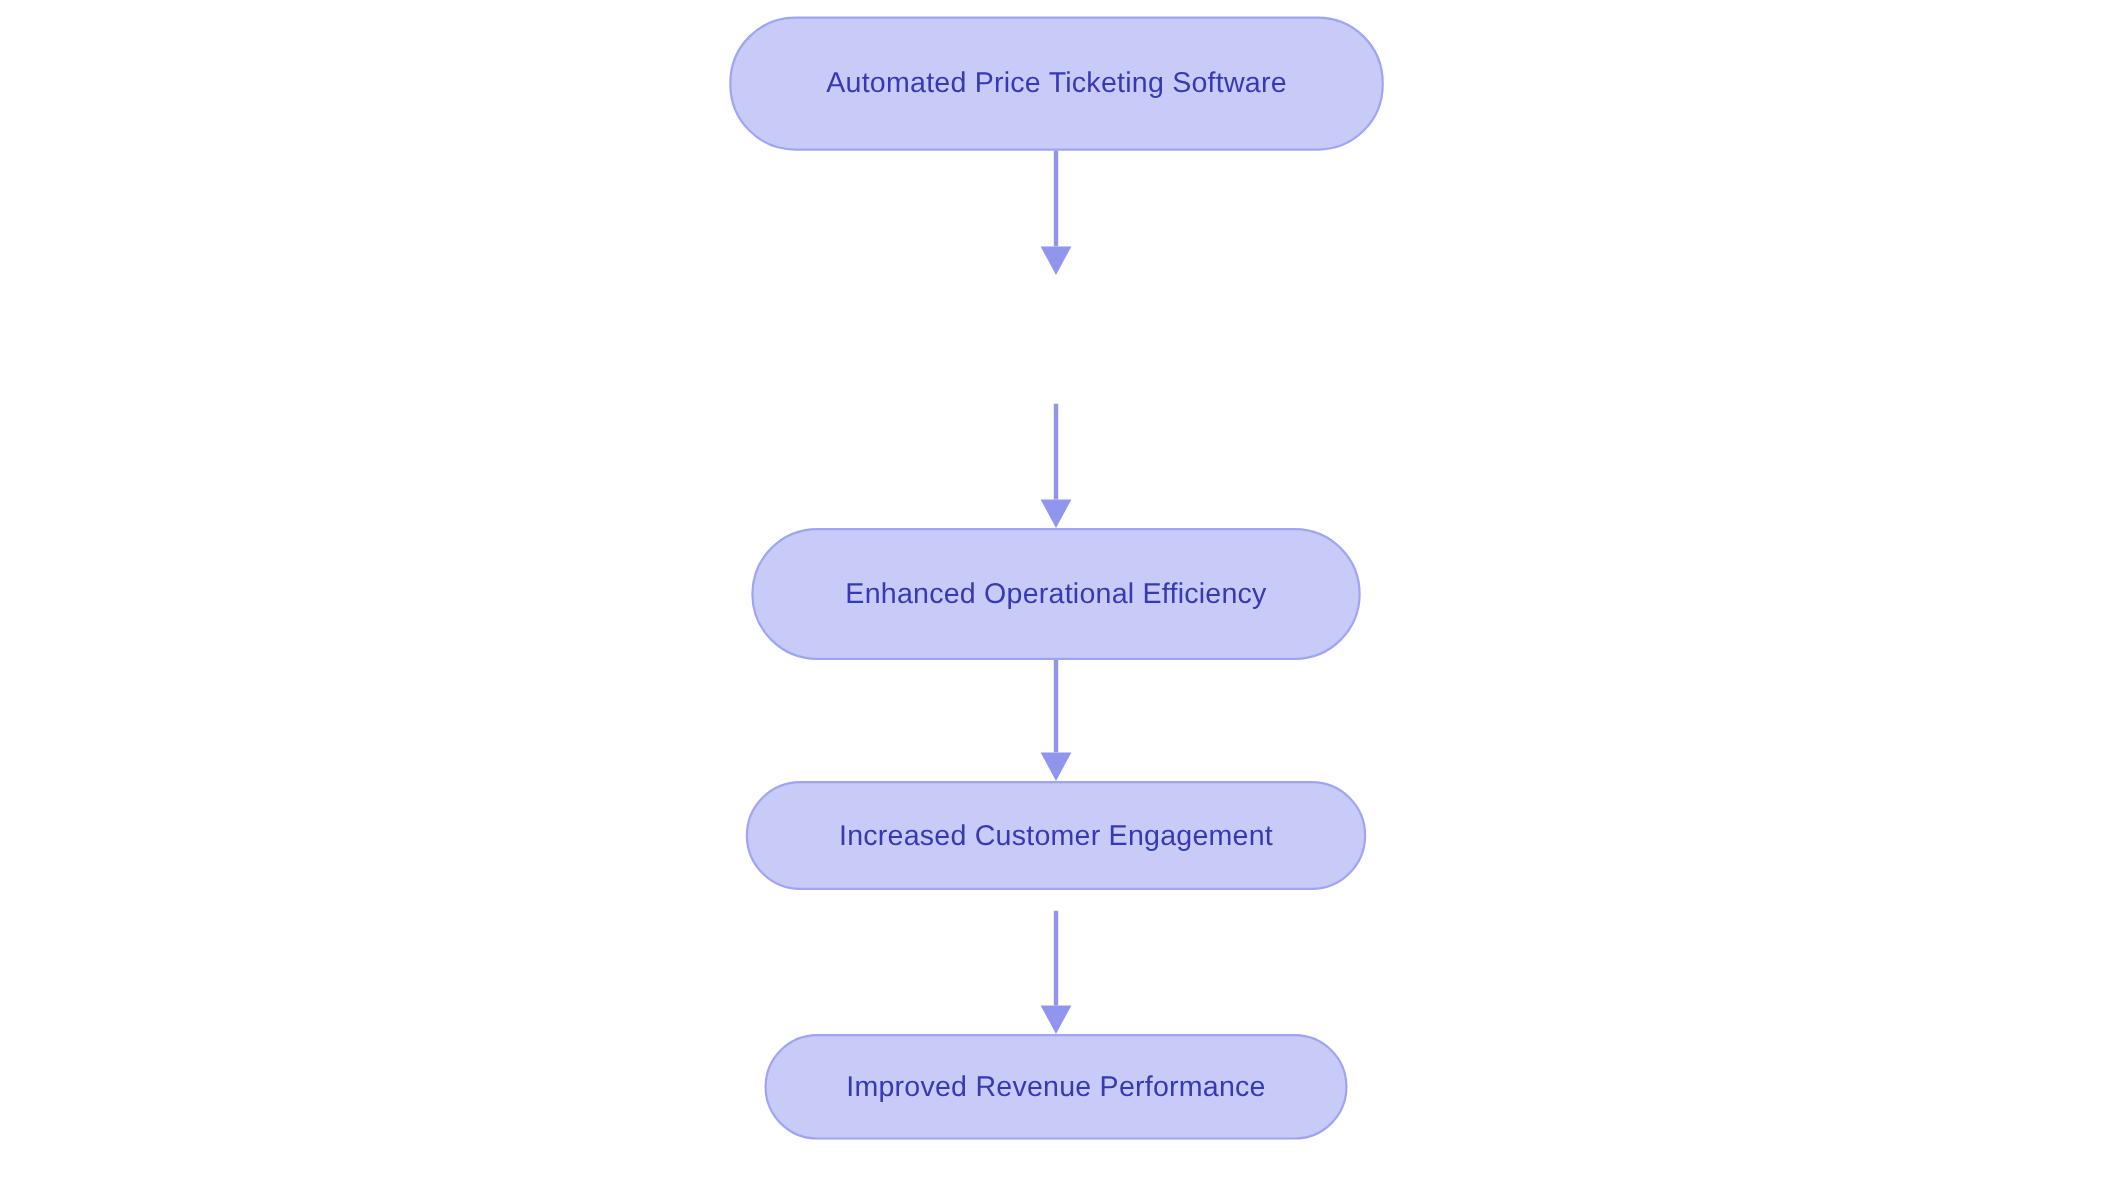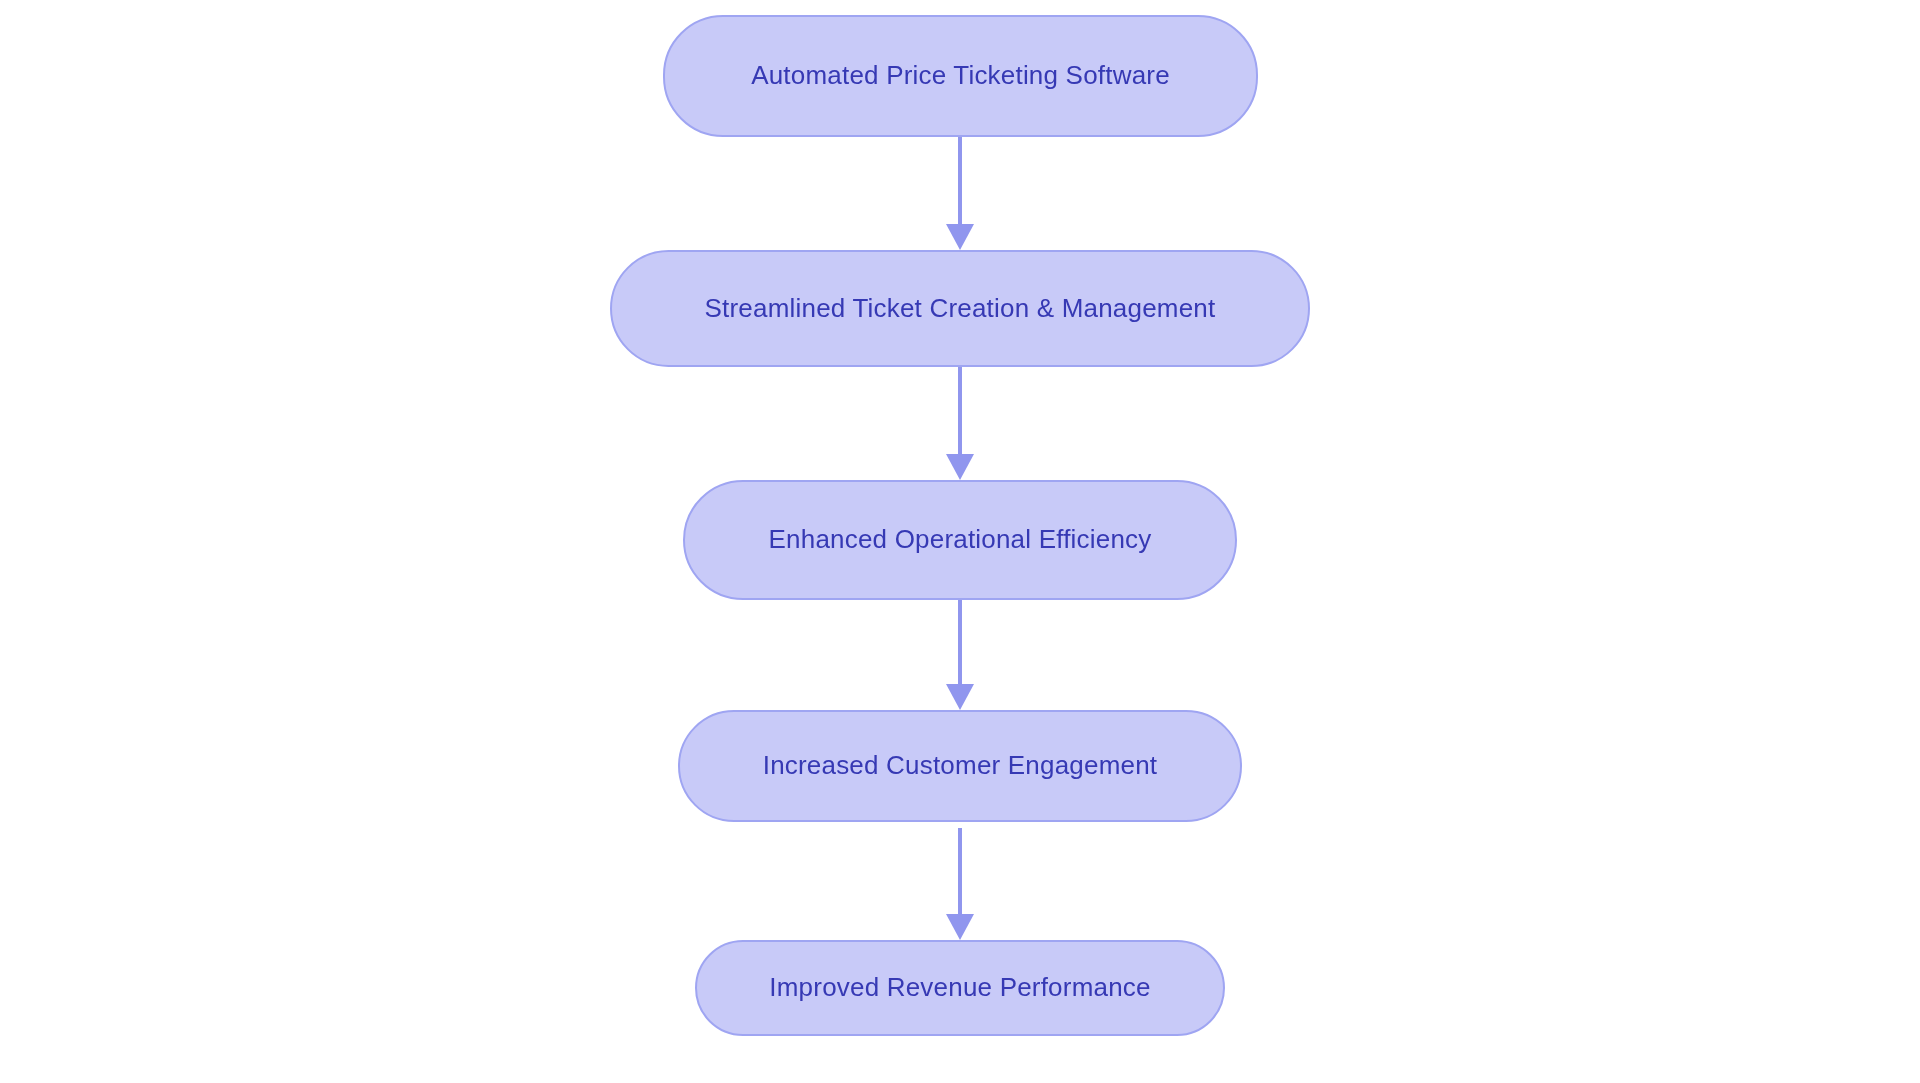--- a/index.html
+++ b/index.html
@@ -32,21 +32,21 @@
     border: 2px solid var(--node-border);
     border-radius: 60px;
     color: var(--node-text);
     font-size: 26px;
     letter-spacing: 0.2px;
     line-height: 1.2;
   }
   .node-1 { left: 663px; top: 15px;  width: 595px; height: 122px; text-align: right; }
   .node-2 { left: 610px; top: 250px; width: 700px; height: 117px; }
   .node-3 { left: 683px; top: 480px; width: 554px; height: 120px; }
-  .node-4 { left: 678px; top: 710px; width: 564px; height: 112px; }
+  .node-4 { left: 678px; top: 710px; width: 564px; height: 99px; }
   .node-5 { left: 695px; top: 940px; width: 530px; height: 96px; }
 
   .edge { position: absolute; }
   .edge .stem {
     position: absolute;
     width: 4px;
     background: var(--arrow);
     left: 958px;
   }
   .edge .head {
@@ -74,23 +74,20 @@
 
   <div class="node node-1">
     <span>Automated Price Ticketing Software</span>
   </div>
 
   <div class="edge edge-1">
     <div class="stem"></div>
     <div class="head"></div>
   </div>
 
-  <div class="node node-2">
-    <span>Streamlined Ticket Creation &amp; Management</span>
-  </div>
 
   <div class="edge edge-2">
     <div class="stem"></div>
     <div class="head"></div>
   </div>
 
   <div class="node node-3">
     <span>Enhanced Operational Efficiency</span>
   </div>
 

